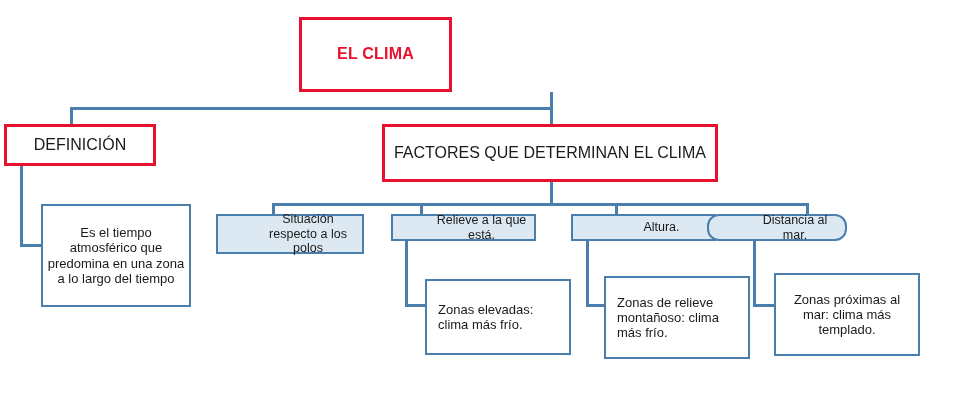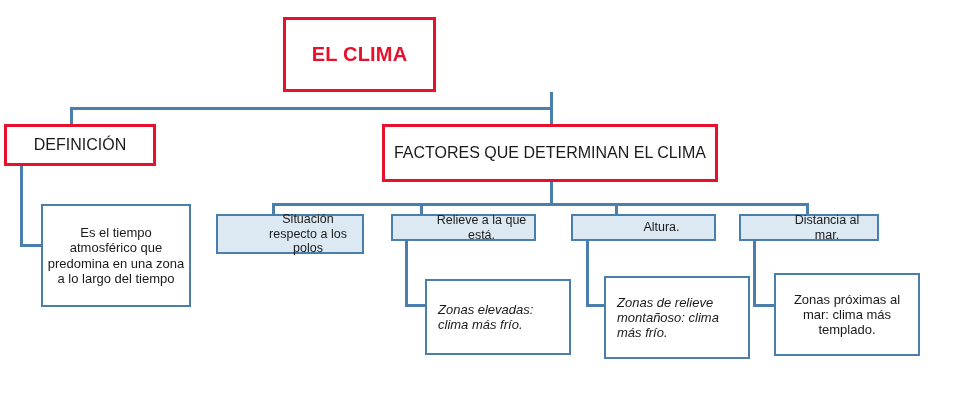--- a/index.html
+++ b/index.html
@@ -26,22 +26,23 @@
     text-align: center;
     color: #1a1a1a;
     line-height: 1.18;
     z-index: 3;
   }
   .node-title {
     border: 3px solid #E8112D;
     background: #ffffff;
     color: #E8112D;
     font-weight: bold;
-    font-size: 20px;
+    font-size: 16px;
     letter-spacing: 0.2px;
+    margin-left: 16px;
   }
   .node-red {
     border: 3px solid #E8112D;
     background: #ffffff;
     color: #1a1a1a;
     font-size: 16px;
   }
   .node-blue-fill {
     border: 2px solid #4A7EAD;
     background: #DCE9F2;
@@ -54,21 +55,20 @@
     background: #ffffff;
     color: #1a1a1a;
     font-size: 13px;
     margin-top: 11px;
   }
   .node-white.left-align {
     justify-content: center;
     text-align: left;
     padding-left: 7px;
     padding-right: 4px;
-    font-style: italic;
   }
   .node .label {
     display: block;
     padding: 0 4px;
     white-space: pre-line;
   }
   .conn {
     position: absolute;
     background: #4A7EAD;
     z-index: 1;
@@ -124,21 +124,21 @@
   </div>
 
   <div class="node node-blue-fill" style="left:391px; top:214px; width:145px; height:27px;">
     <span class="label">Relieve a la que está.</span>
   </div>
 
   <div class="node node-blue-fill" style="left:571px; top:214px; width:145px; height:27px;">
     <span class="label">Altura.</span>
   </div>
 
-  <div class="node node-blue-fill" style="left:739px; top:214px; width:140px; height:27px;">
+  <div class="node node-blue-fill" style="left:707px; top:214px; width:140px; height:27px;border-radius:12px;">
     <span class="label">Distancia al mar.</span>
   </div>
 
   <div class="node node-white left-align" style="left:425px; top:268px; width:146px; height:76px;">
     <span class="label">Zonas elevadas: clima más frío.</span>
   </div>
 
   <div class="node node-white left-align" style="left:604px; top:265px; width:146px; height:83px;">
     <span class="label">Zonas de relieve montañoso: clima más frío.</span>
   </div>

